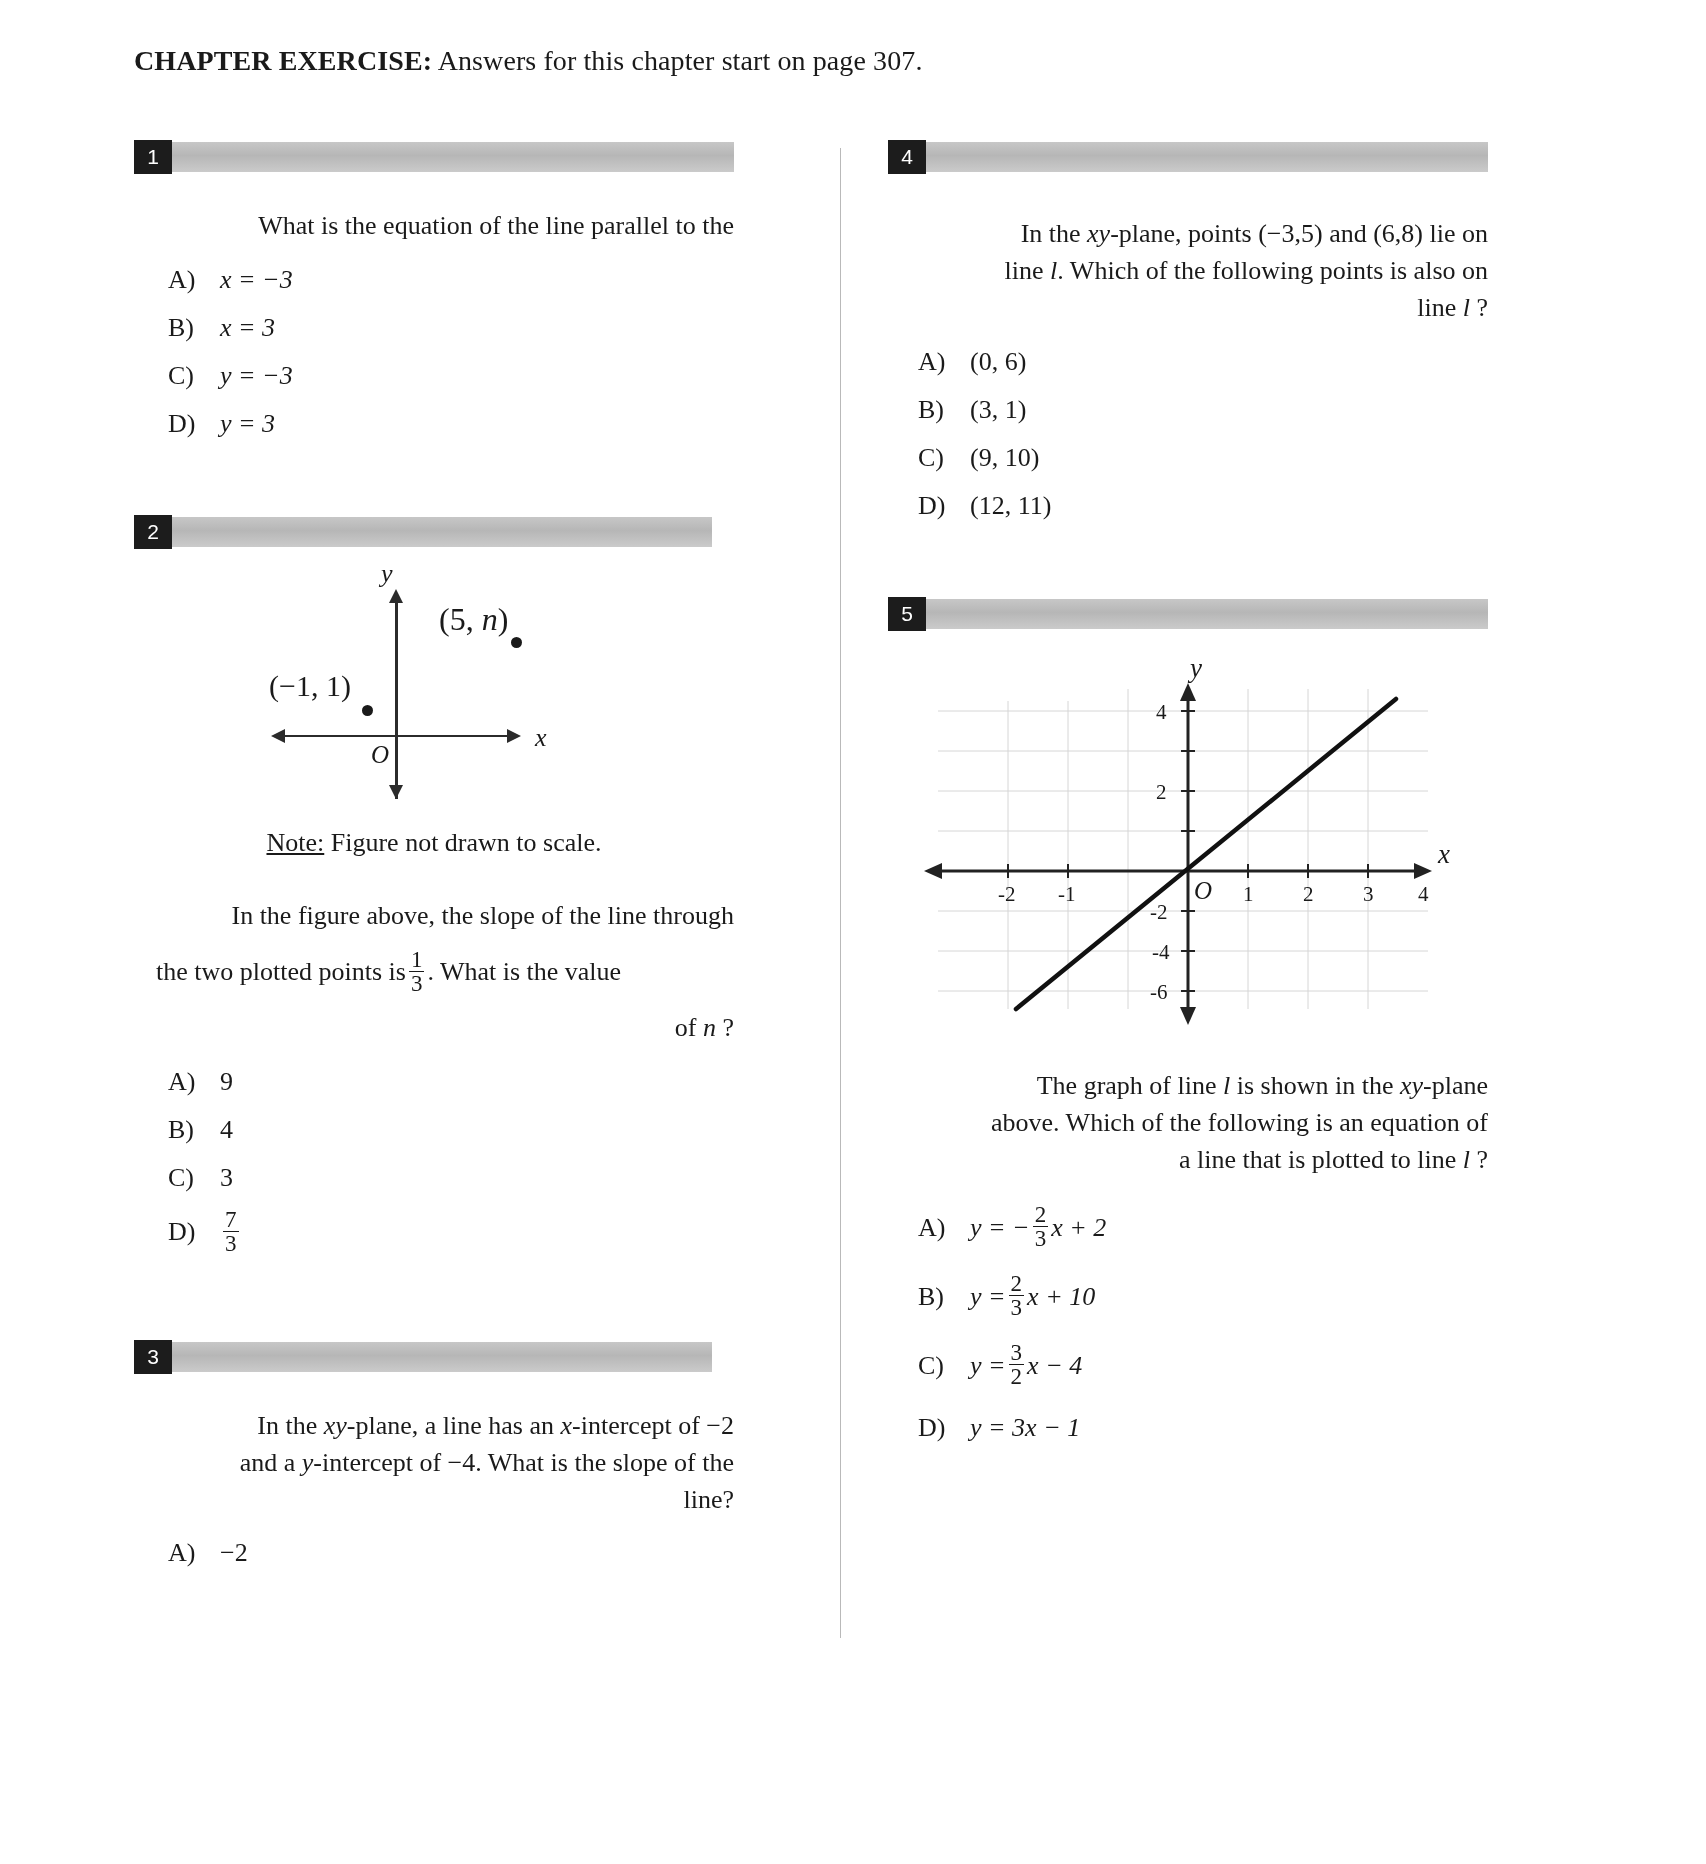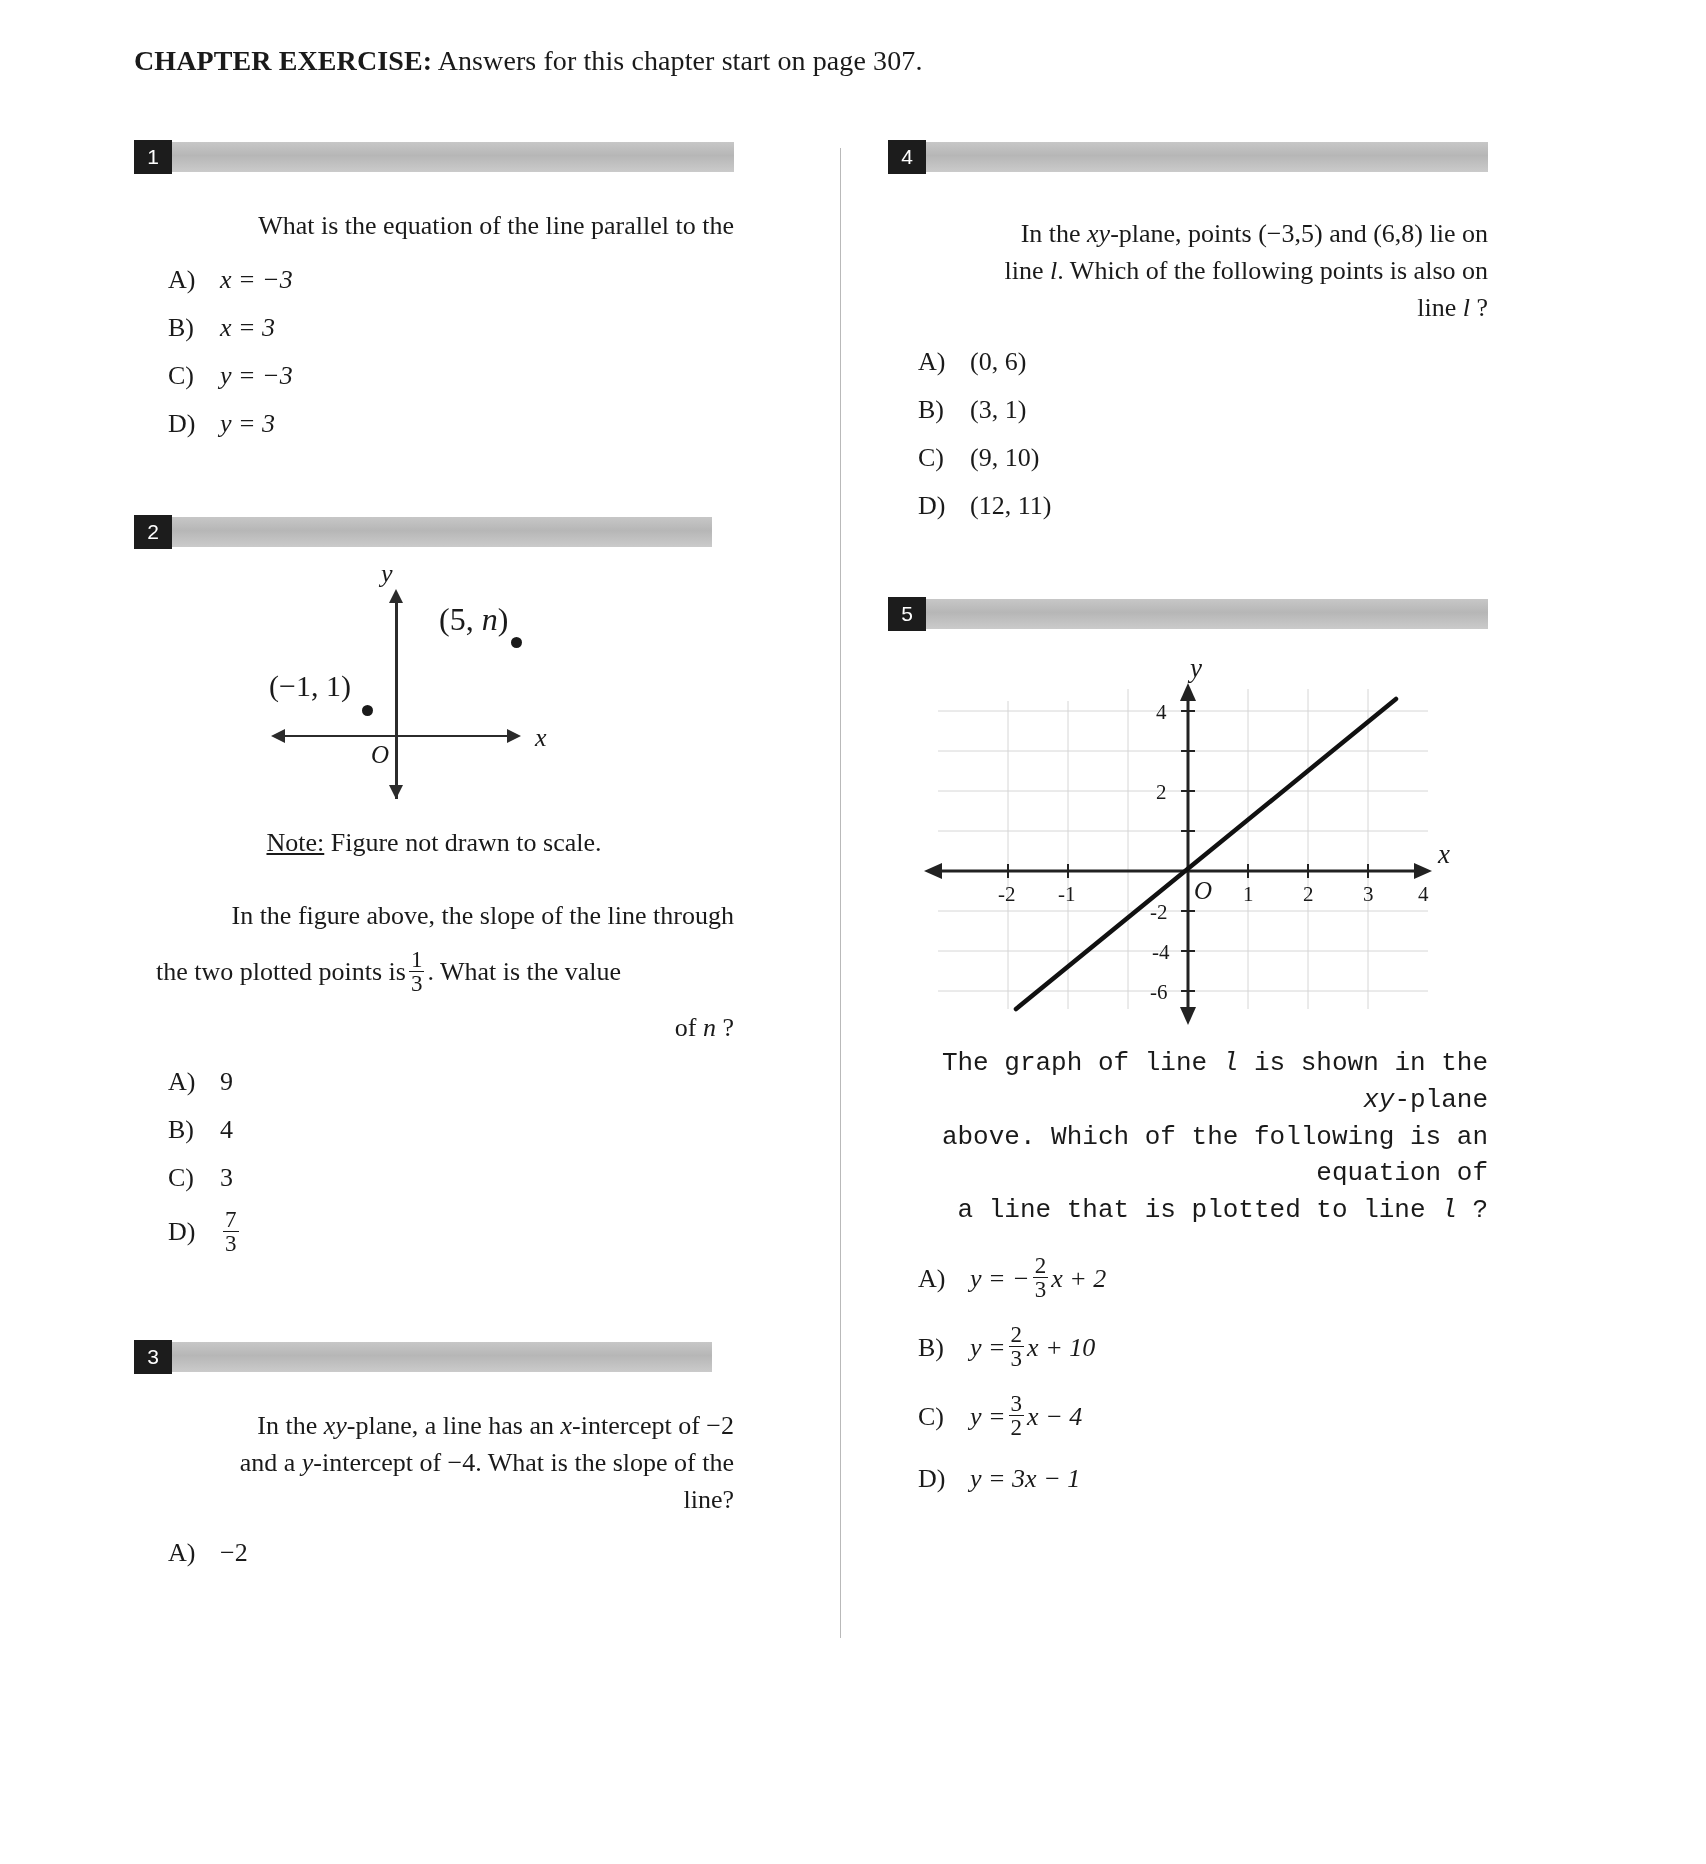--- a/index.html
+++ b/index.html
@@ -445,21 +445,21 @@
 
         <text x="100" y="242" font-family="Liberation Serif, serif" font-size="21" fill="#1a1a1a">-2</text>
         <text x="160" y="242" font-family="Liberation Serif, serif" font-size="21" fill="#1a1a1a">-1</text>
         <text x="345" y="242" font-family="Liberation Serif, serif" font-size="21" fill="#1a1a1a">1</text>
         <text x="405" y="242" font-family="Liberation Serif, serif" font-size="21" fill="#1a1a1a">2</text>
         <text x="465" y="242" font-family="Liberation Serif, serif" font-size="21" fill="#1a1a1a">3</text>
         <text x="520" y="242" font-family="Liberation Serif, serif" font-size="21" fill="#1a1a1a">4</text>
       </svg>
     </div>
 
-    <div class="qbody" style="margin-top:16px;font-family:Liberation Mono, monospace;">
+    <div class="qbody" style="margin-top:39px;">
       <div><span>The graph of line </span><i>l</i><span> is shown in the </span><i>xy</i><span>-plane</span></div>
       <div>above. Which of the following is an equation of</div>
       <div><span>a line that is plotted to line </span><i>l</i><span> ?</span></div>
     </div>
 
     <ul class="choices tall" style="margin-left:30px; margin-top:26px;">
       <li>
         <span class="lbl">A)</span>
         <span class="it">y = −</span>
         <span class="frac">

